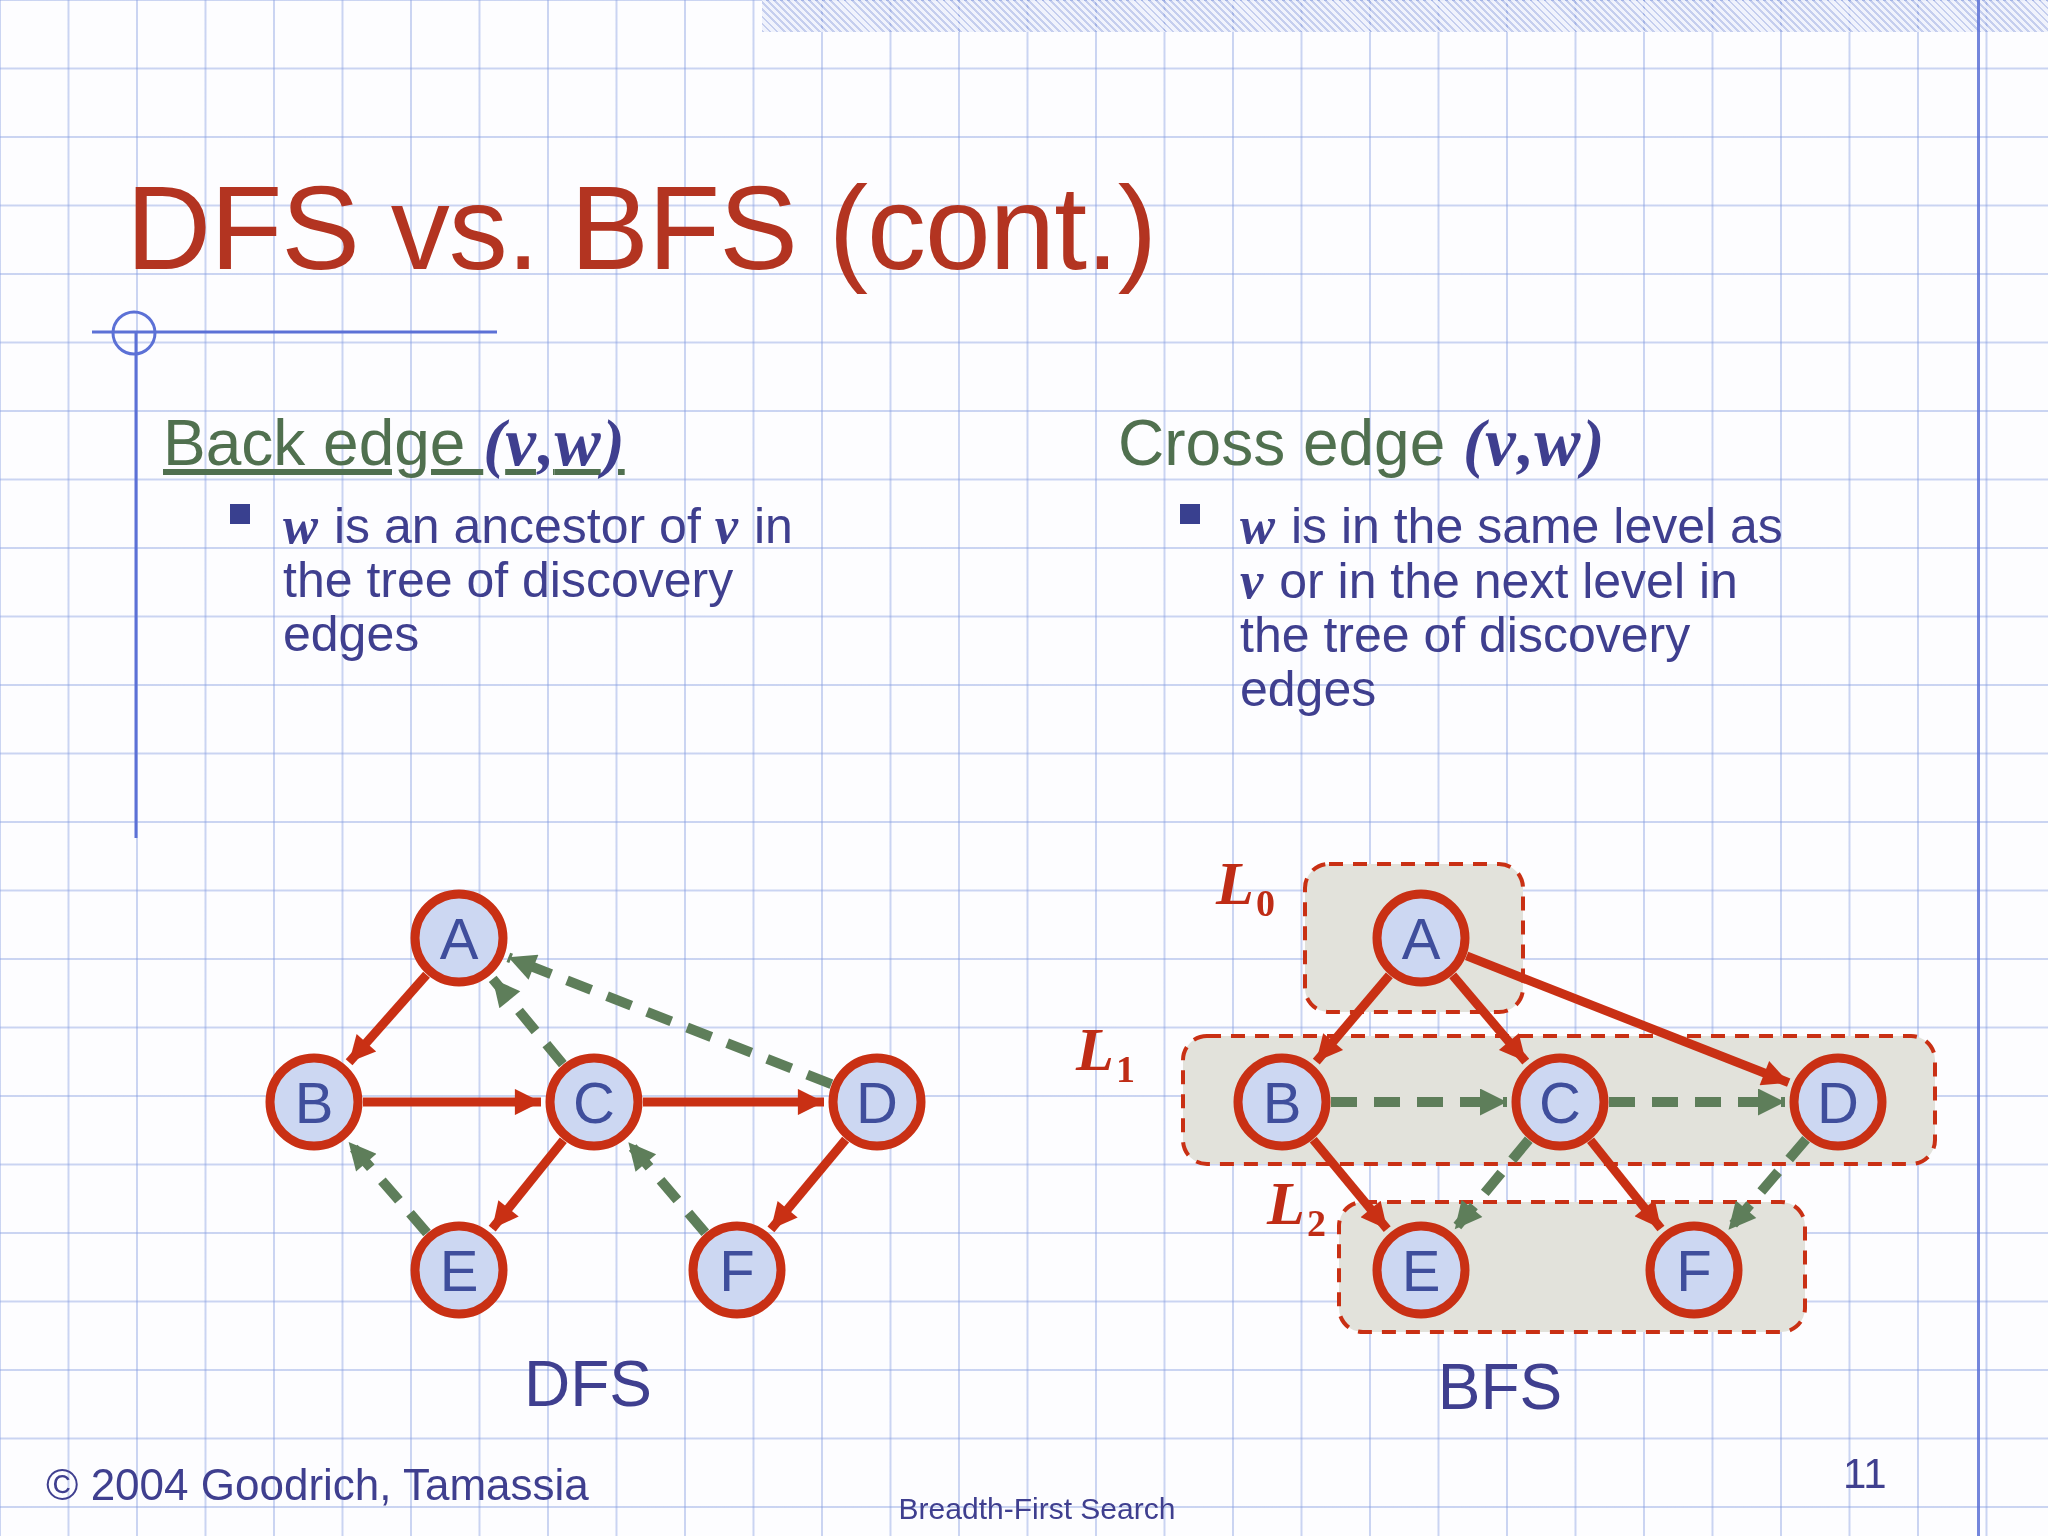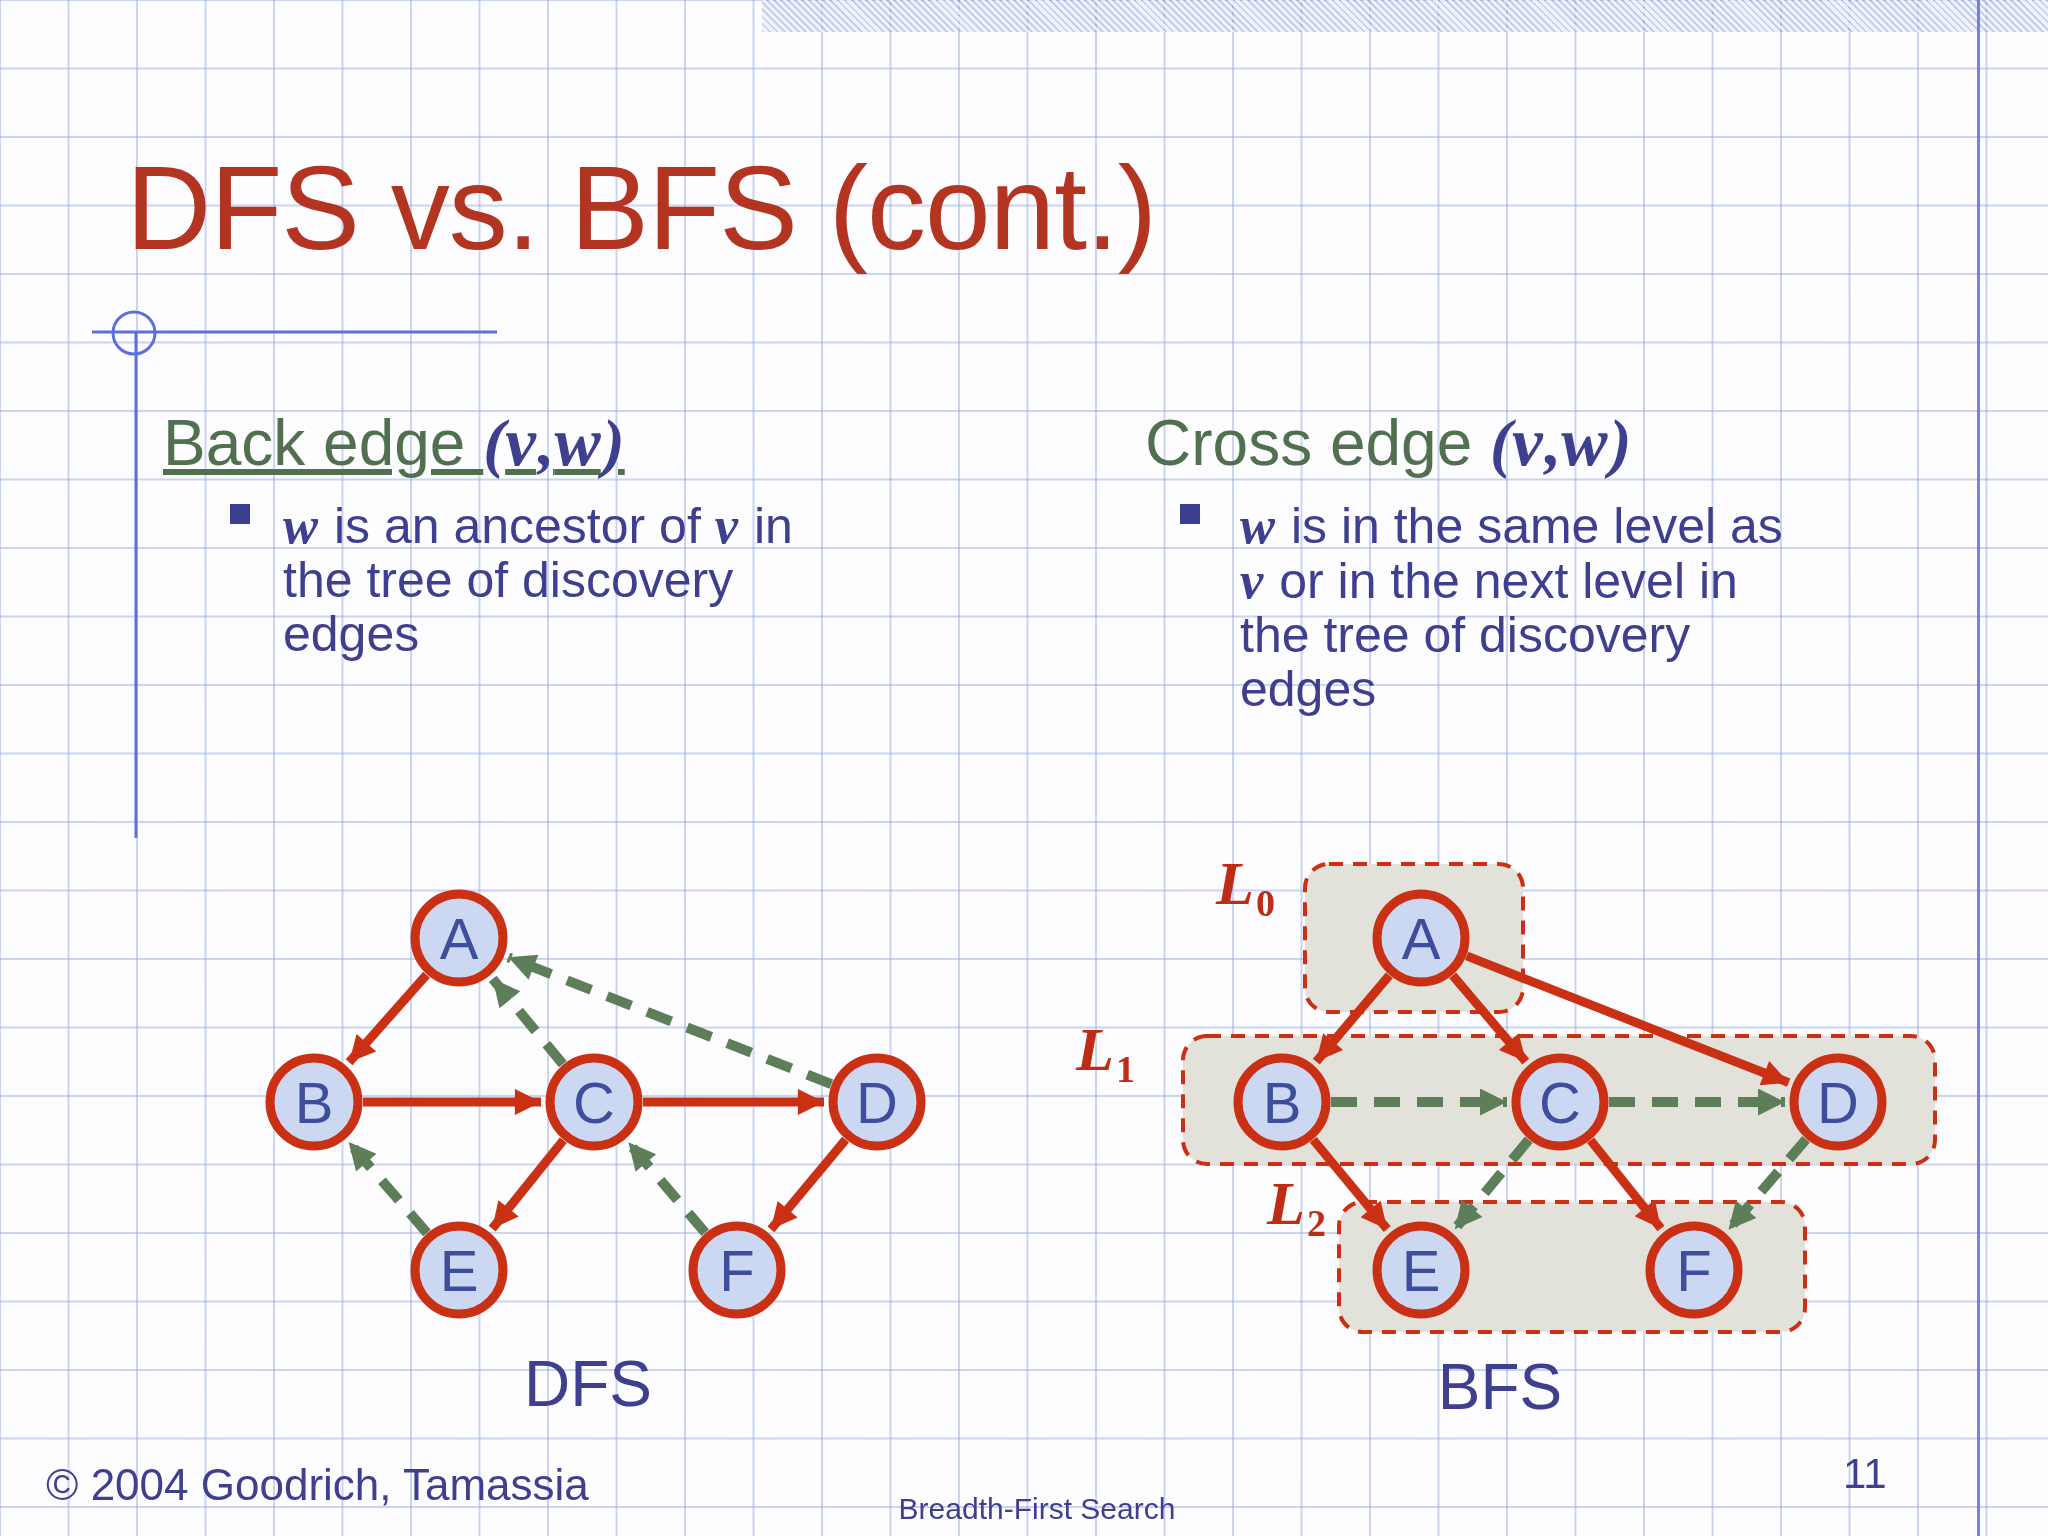--- a/index.html
+++ b/index.html
@@ -13,21 +13,21 @@
     background-position:-1px -1px;
     font-family:"Liberation Sans",sans-serif;
   }
   .abs{position:absolute;}
   #top-band{
     left:762px;top:0;width:1286px;height:32px;
     background:repeating-linear-gradient(45deg, rgba(106,130,210,.38) 0 2px, rgba(238,241,252,.85) 2px 5px);
   }
   #right-rule{left:1977px;top:0;width:3px;height:1536px;background:#5c71d6;opacity:.85;}
   #page-title{
-    left:126px;top:140px;font-size:118px;letter-spacing:-1px;
+    left:126px;top:160px;font-size:118px;letter-spacing:-1px;
     color:#b33421;white-space:nowrap;
   }
   .col-heading{top:402px;font-size:64px;color:#50704f;white-space:nowrap;}
   .heading-math{font-family:"Liberation Serif",serif;font-style:italic;font-weight:700;color:#3f3f8f;font-size:66px;}
   .bullet-square{width:20px;height:20px;background:#39408f;}
   .bullet-text{font-size:50px;line-height:54px;color:#3f3f8f;margin-top:20px;}
   .mv{font-family:"Liberation Serif",serif;font-style:italic;font-weight:700;font-size:1.05em;padding-right:2px;}
   .graph-caption{font-size:64px;color:#3f3f8f;transform:translateX(-50%);white-space:nowrap;text-align:right;}
   .level-label{color:#bf2c16;white-space:nowrap;}
   .level-label .lmain{font-family:"Liberation Serif",serif;font-style:italic;font-weight:700;font-size:62px;}
@@ -116,21 +116,21 @@
   <div id="page-title" class="abs">DFS vs. BFS (cont.)</div>
 
   <div id="columns">
       <div class="abs col-heading" style="left: 163px; text-decoration: underline;"><span>Back edge </span><span class="heading-math">(<span class="mv">v</span>,<span class="mv">w</span>)</span></div>
       <div class="abs bullet-square" style="left: 230px; top: 504px;"></div>
       <div class="abs bullet-text" style="left: 283px; top: 478px;">
         <div><span class="mv">w</span> is an ancestor of <span class="mv">v</span> in</div>
         <div>the tree of discovery</div>
         <div>edges</div>
       </div>
-      <div class="abs col-heading" style="left: 1118px; margin-left: 27px;"><span>Cross edge </span><span class="heading-math">(<span class="mv">v</span>,<span class="mv">w</span>)</span></div>
+      <div class="abs col-heading" style="left: 1118px;"><span>Cross edge </span><span class="heading-math">(<span class="mv">v</span>,<span class="mv">w</span>)</span></div>
       <div class="abs bullet-square" style="left: 1180px; top: 504px;"></div>
       <div class="abs bullet-text" style="left: 1240px; top: 478px;">
         <div><span class="mv">w</span> is in the same level as</div>
         <div><span class="mv">v</span> or in the next level in</div>
         <div>the tree of discovery</div>
         <div>edges</div>
       </div>
     </div>
 
   <div id="labels">

